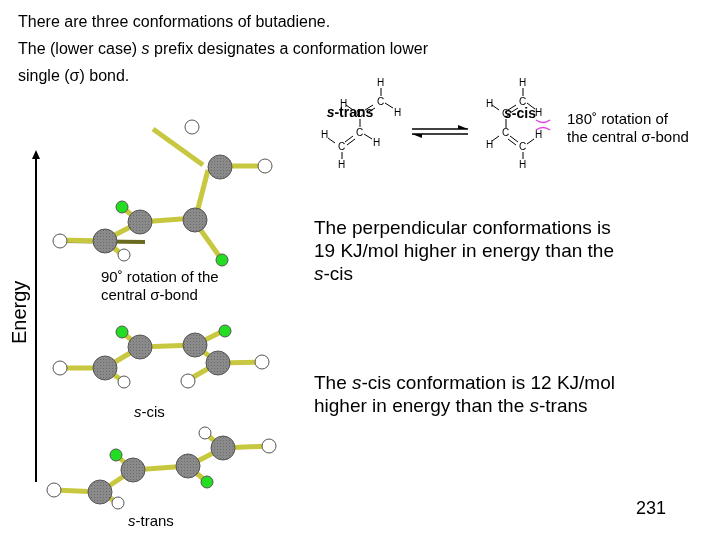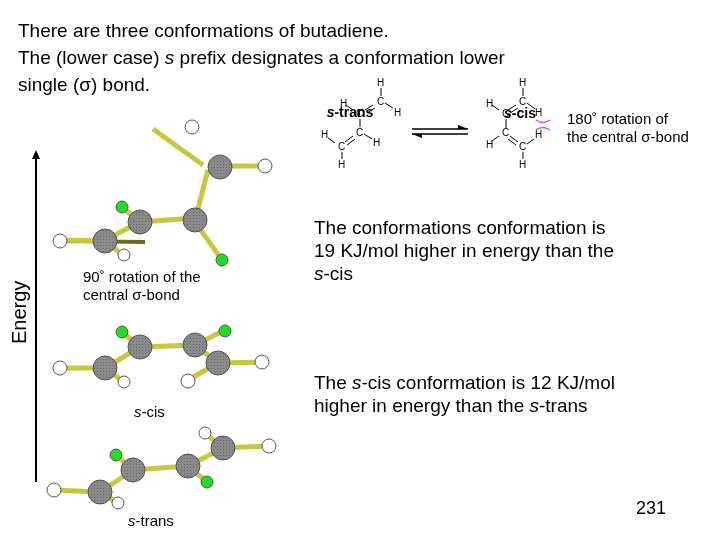--- a/index.html
+++ b/index.html
@@ -1,19 +1,19 @@
 <!DOCTYPE html>
 <html><head>
   <meta charset="utf-8">
   <style>
     html, body { margin: 0; padding: 0; }
     body { width: 720px; height: 540px; background: #ffffff; position: relative; overflow: hidden;
            font-family: "Liberation Sans", sans-serif; color: #000; }
     .abs { position: absolute; }
-    .title { left: 18px; top: 8px; font-size: 19px; line-height: 27px; width: 700px; margin-top: 9px; }
+    .title { left: 18px; top: 8px; font-size: 16px; line-height: 27px; width: 700px; }
     .u { }
     .i { font-style: italic; }
     .para { font-size: 19px; line-height: 23px; }
     .small { font-size: 15px; line-height: 18px; }
     .lbl { font-size: 15px; }
     svg text { font-family: "Liberation Sans", sans-serif; }
   </style>
 </head>
 <body>
 
@@ -167,29 +167,29 @@
     <circle cx="93" cy="360" r="12" fill="url(#dots)"></circle>
     <circle cx="60" cy="382" r="12" fill="url(#dots)"></circle>
     <circle cx="148" cy="356" r="12" fill="url(#dots)"></circle>
     <circle cx="183" cy="338" r="12" fill="url(#dots)"></circle>
     <circle cx="167" cy="372" r="6" fill="#22dd22"></circle>
     <circle cx="78" cy="393" r="6" fill="#fff"></circle>
     <circle cx="229" cy="336" r="7" fill="#fff"></circle>
   </g>
 </svg>
 
-<div class="abs small" style="left:83px;top:268px;width:200px">
+<div class="abs small" style="left:101px;top:268px;width:200px">
   <div>90˚   rotation of the</div>
   <div>central σ-bond</div>
 </div>
 <div class="abs lbl" style="left:134px;top:403px"><span class="i">s</span><span>-cis</span></div>
 <div class="abs lbl" style="left:128px;top:512px"><span class="i">s</span><span>-trans</span></div>
 
 <div class="abs para" style="left:314px;top:216px;width:400px">
-  <div>The conformations conformation is</div>
+  <div>The perpendicular conformations is</div>
   <div>19 KJ/mol higher in energy than the</div>
   <div><span class="i">s</span><span>-cis</span></div>
 </div>
 <div class="abs para" style="left:314px;top:371px;width:400px">
   <div><span>The </span><span class="i">s</span><span>-cis conformation is 12 KJ/mol</span></div>
   <div><span>higher in energy than the </span><span class="i">s</span><span>-trans</span></div>
 </div>
 
 <div class="abs" style="left:636px;top:498px;font-size:18px">231</div>
 

